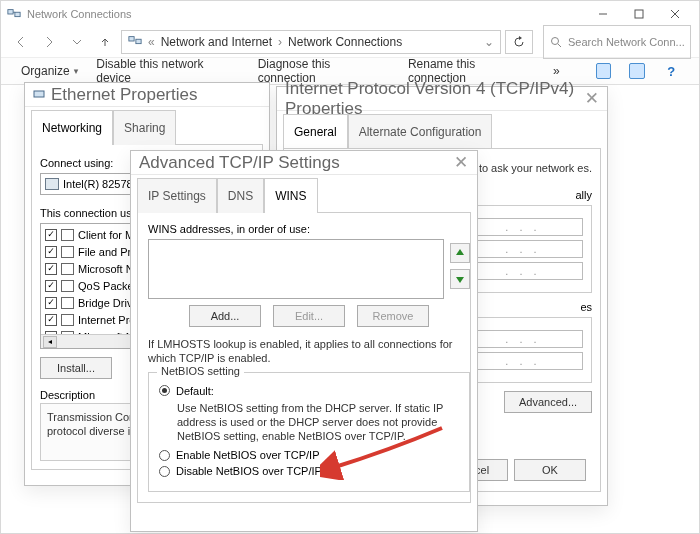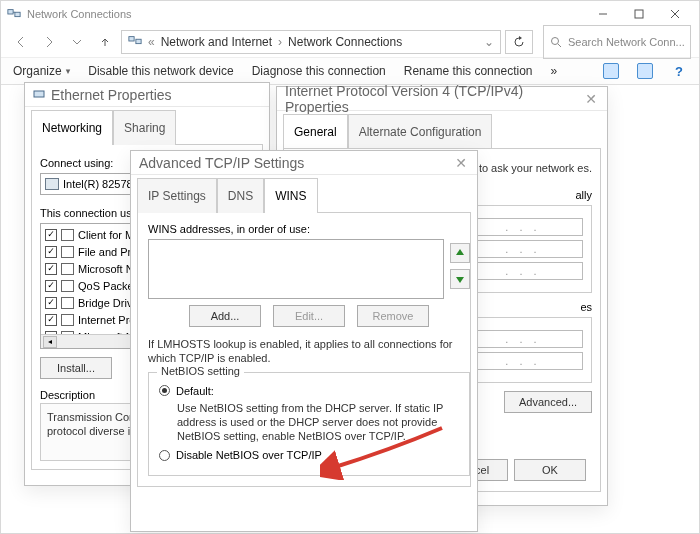--- a/index.html
+++ b/index.html
@@ -84,21 +84,21 @@
     white-space: nowrap;
   }
   .searchbox svg { width: 12px; height: 12px; margin-right: 6px; flex-shrink: 0; }
 
   .cmdbar {
     height: 28px;
     border-top: 1px solid #eee;
     border-bottom: 1px solid #e0e0e0;
     background: #fdfdfd;
     display: flex; align-items: center;
-    padding: 0 12px;
+    padding: 0 20px;
     gap: 18px;
     font-size: 12px;
     color: #333;
   }
   .cmditem { display: inline-flex; align-items: center; gap: 4px; }
   .cmditem .car { font-size: 9px; color: #666; }
   .cmdbar .fill { flex: 1; }
   .cmdicon { width: 16px; height: 16px; display: inline-flex; align-items: center; justify-content: center; }
   .cmdicon.blue { background: #cfe6ff; border: 1px solid #4a8fd1; border-radius: 2px; }
   .cmdicon.help { color: #2170c4; font-weight: bold; font-size: 13px; }
@@ -107,21 +107,21 @@
   .dlg {
     position: absolute;
     background: #fff;
     border: 1px solid #c0c0c0;
     box-shadow: 0 6px 18px rgba(0,0,0,0.08);
   }
   .dlg-title {
     height: 24px;
     display: flex; align-items: center;
     padding: 0 8px;
-    font-size: 14px;
+    font-size: 17px;
     color: #666;
     border-bottom: 1px solid #e8e8e8;
   }
   .dlg-title .spacer { flex: 1; }
   .dlg-close { width: 16px; height: 16px; display: inline-flex; align-items: center; justify-content: center; color: #999; }
 
   .eth { left: 24px; top: 82px; width: 246px; height: 404px; }
   .tabs {
     display: flex;
     font-size: 12px;
@@ -559,20 +559,24 @@
 
     <div class="group">
       <div class="group-legend">NetBIOS setting</div>
 
       <div class="radioline">
         <span class="radio on"></span>
         <span>Default:</span>
       </div>
       <div class="desc">Use NetBIOS setting from the DHCP server. If static IP address is used or the DHCP server does not provide NetBIOS setting, enable NetBIOS over TCP/IP.</div>
 
+      <div class="radioline">
+        <span class="radio"></span>
+        <span>Enable NetBIOS over TCP/IP</span>
+      </div>
 
       <div class="radioline">
         <span class="radio"></span>
         <span>Disable NetBIOS over TCP/IP</span>
       </div>
     </div>
   </div>
 </div>
 
 <svg class="arrowpath" style="left:320px; top:420px; width:130px; height:60px;" viewBox="0 0 130 60">

